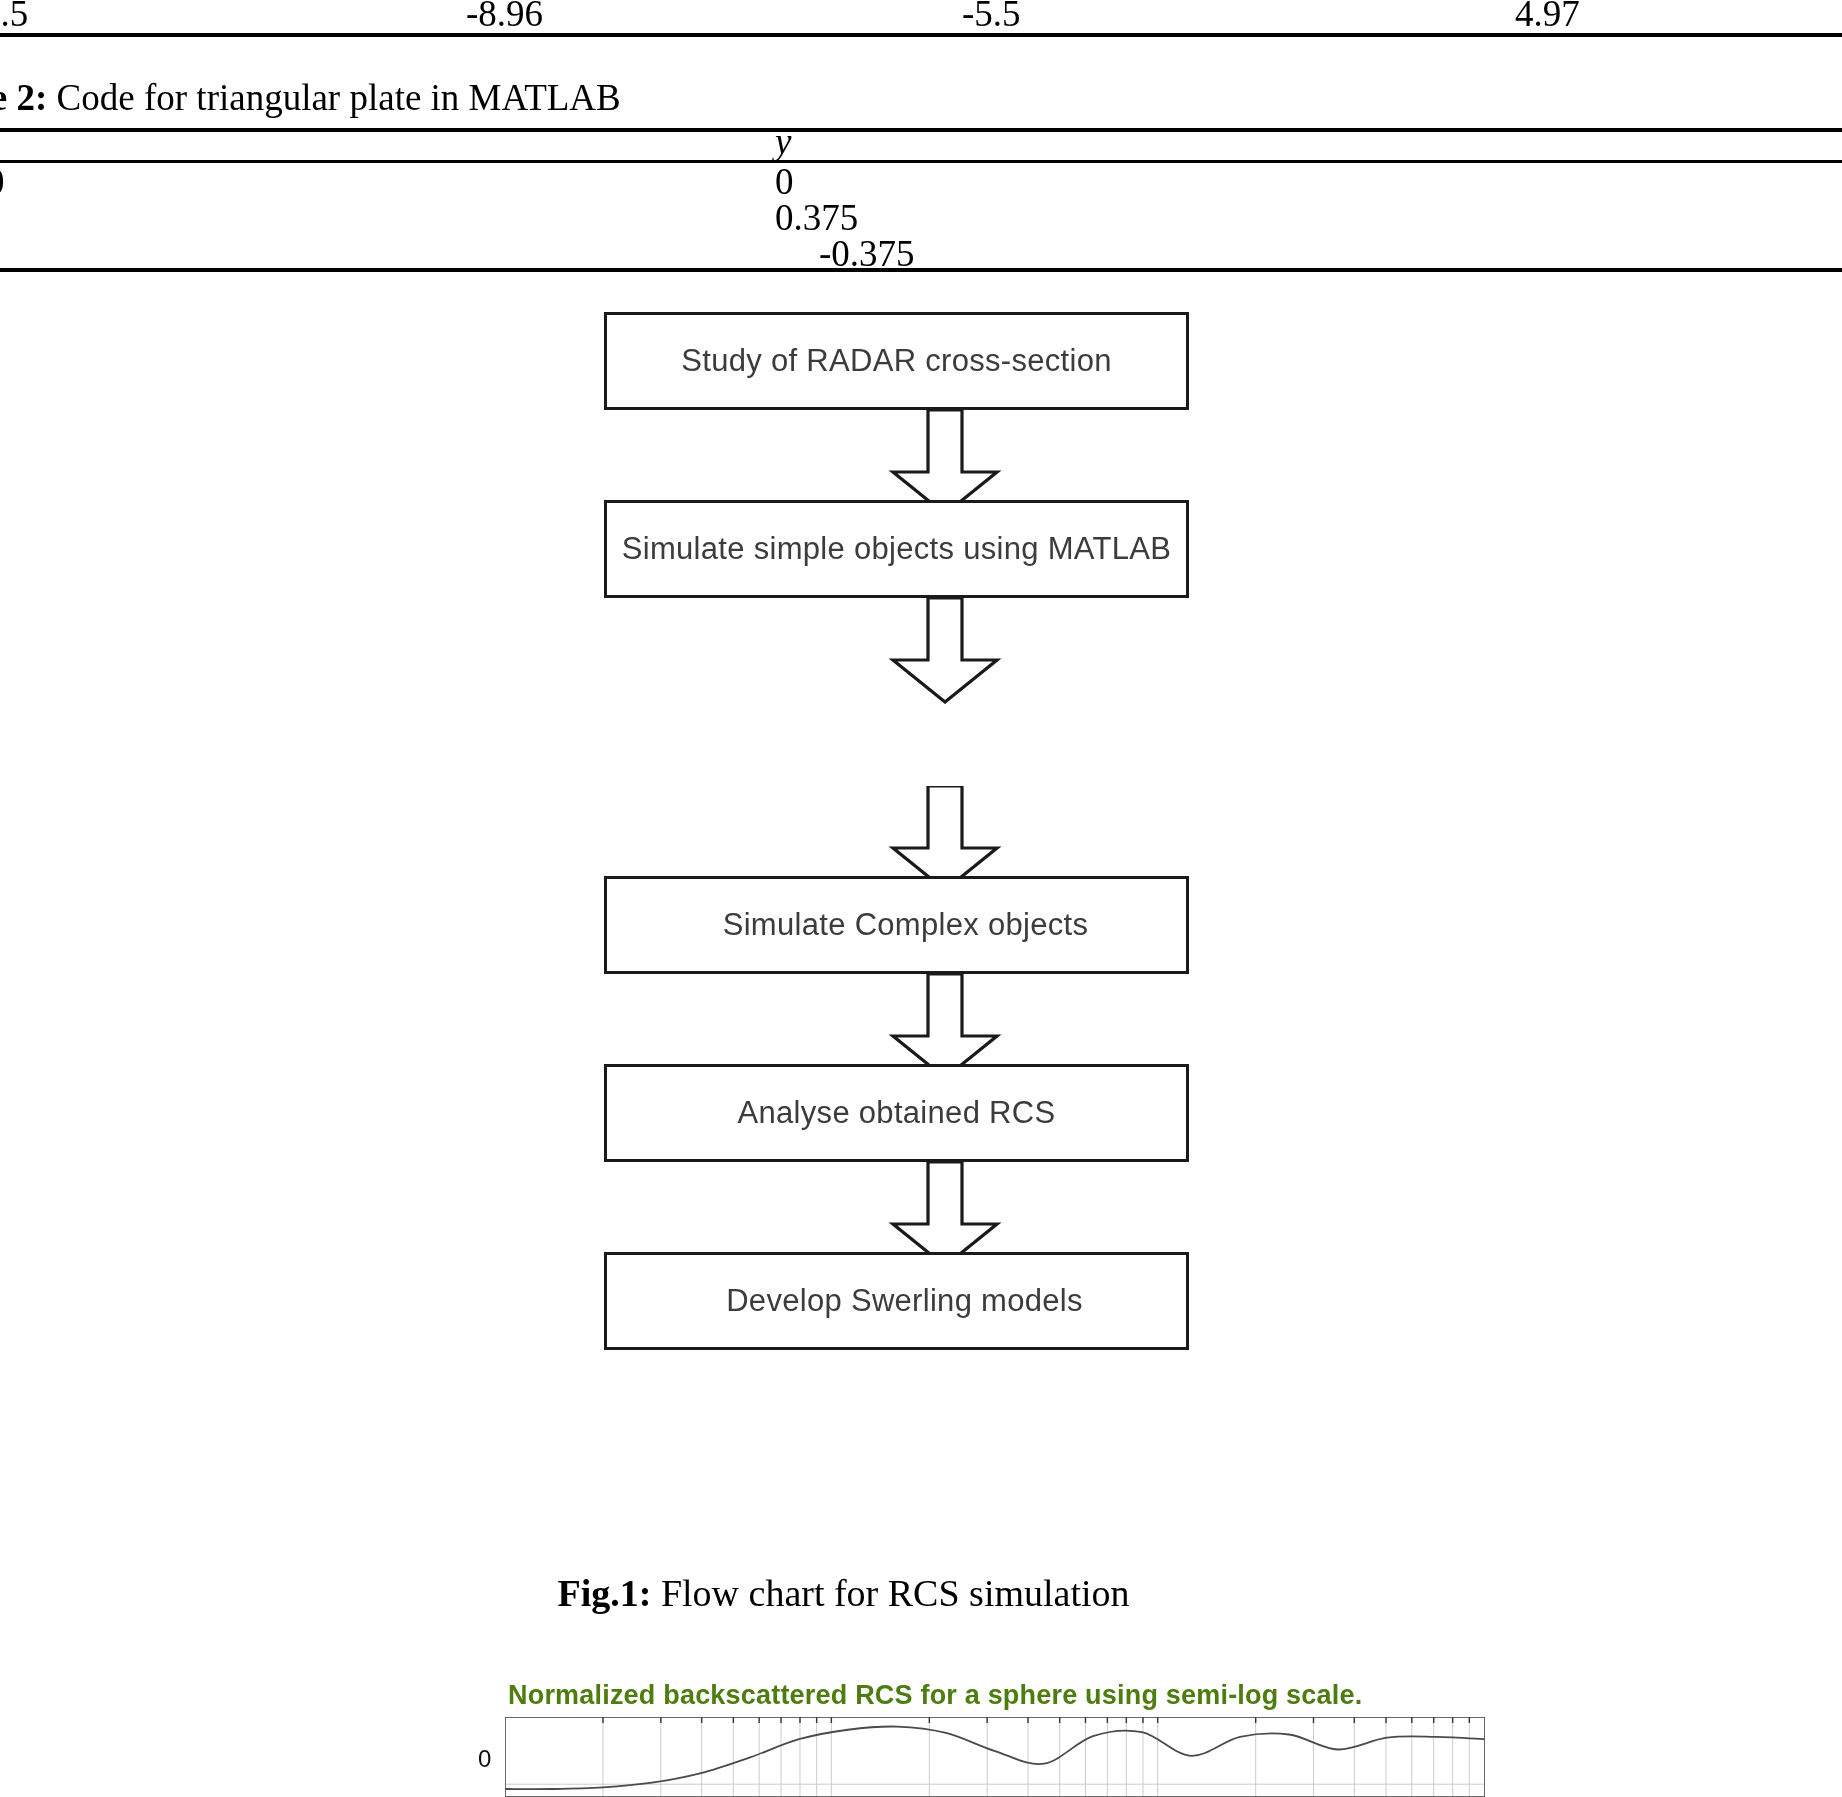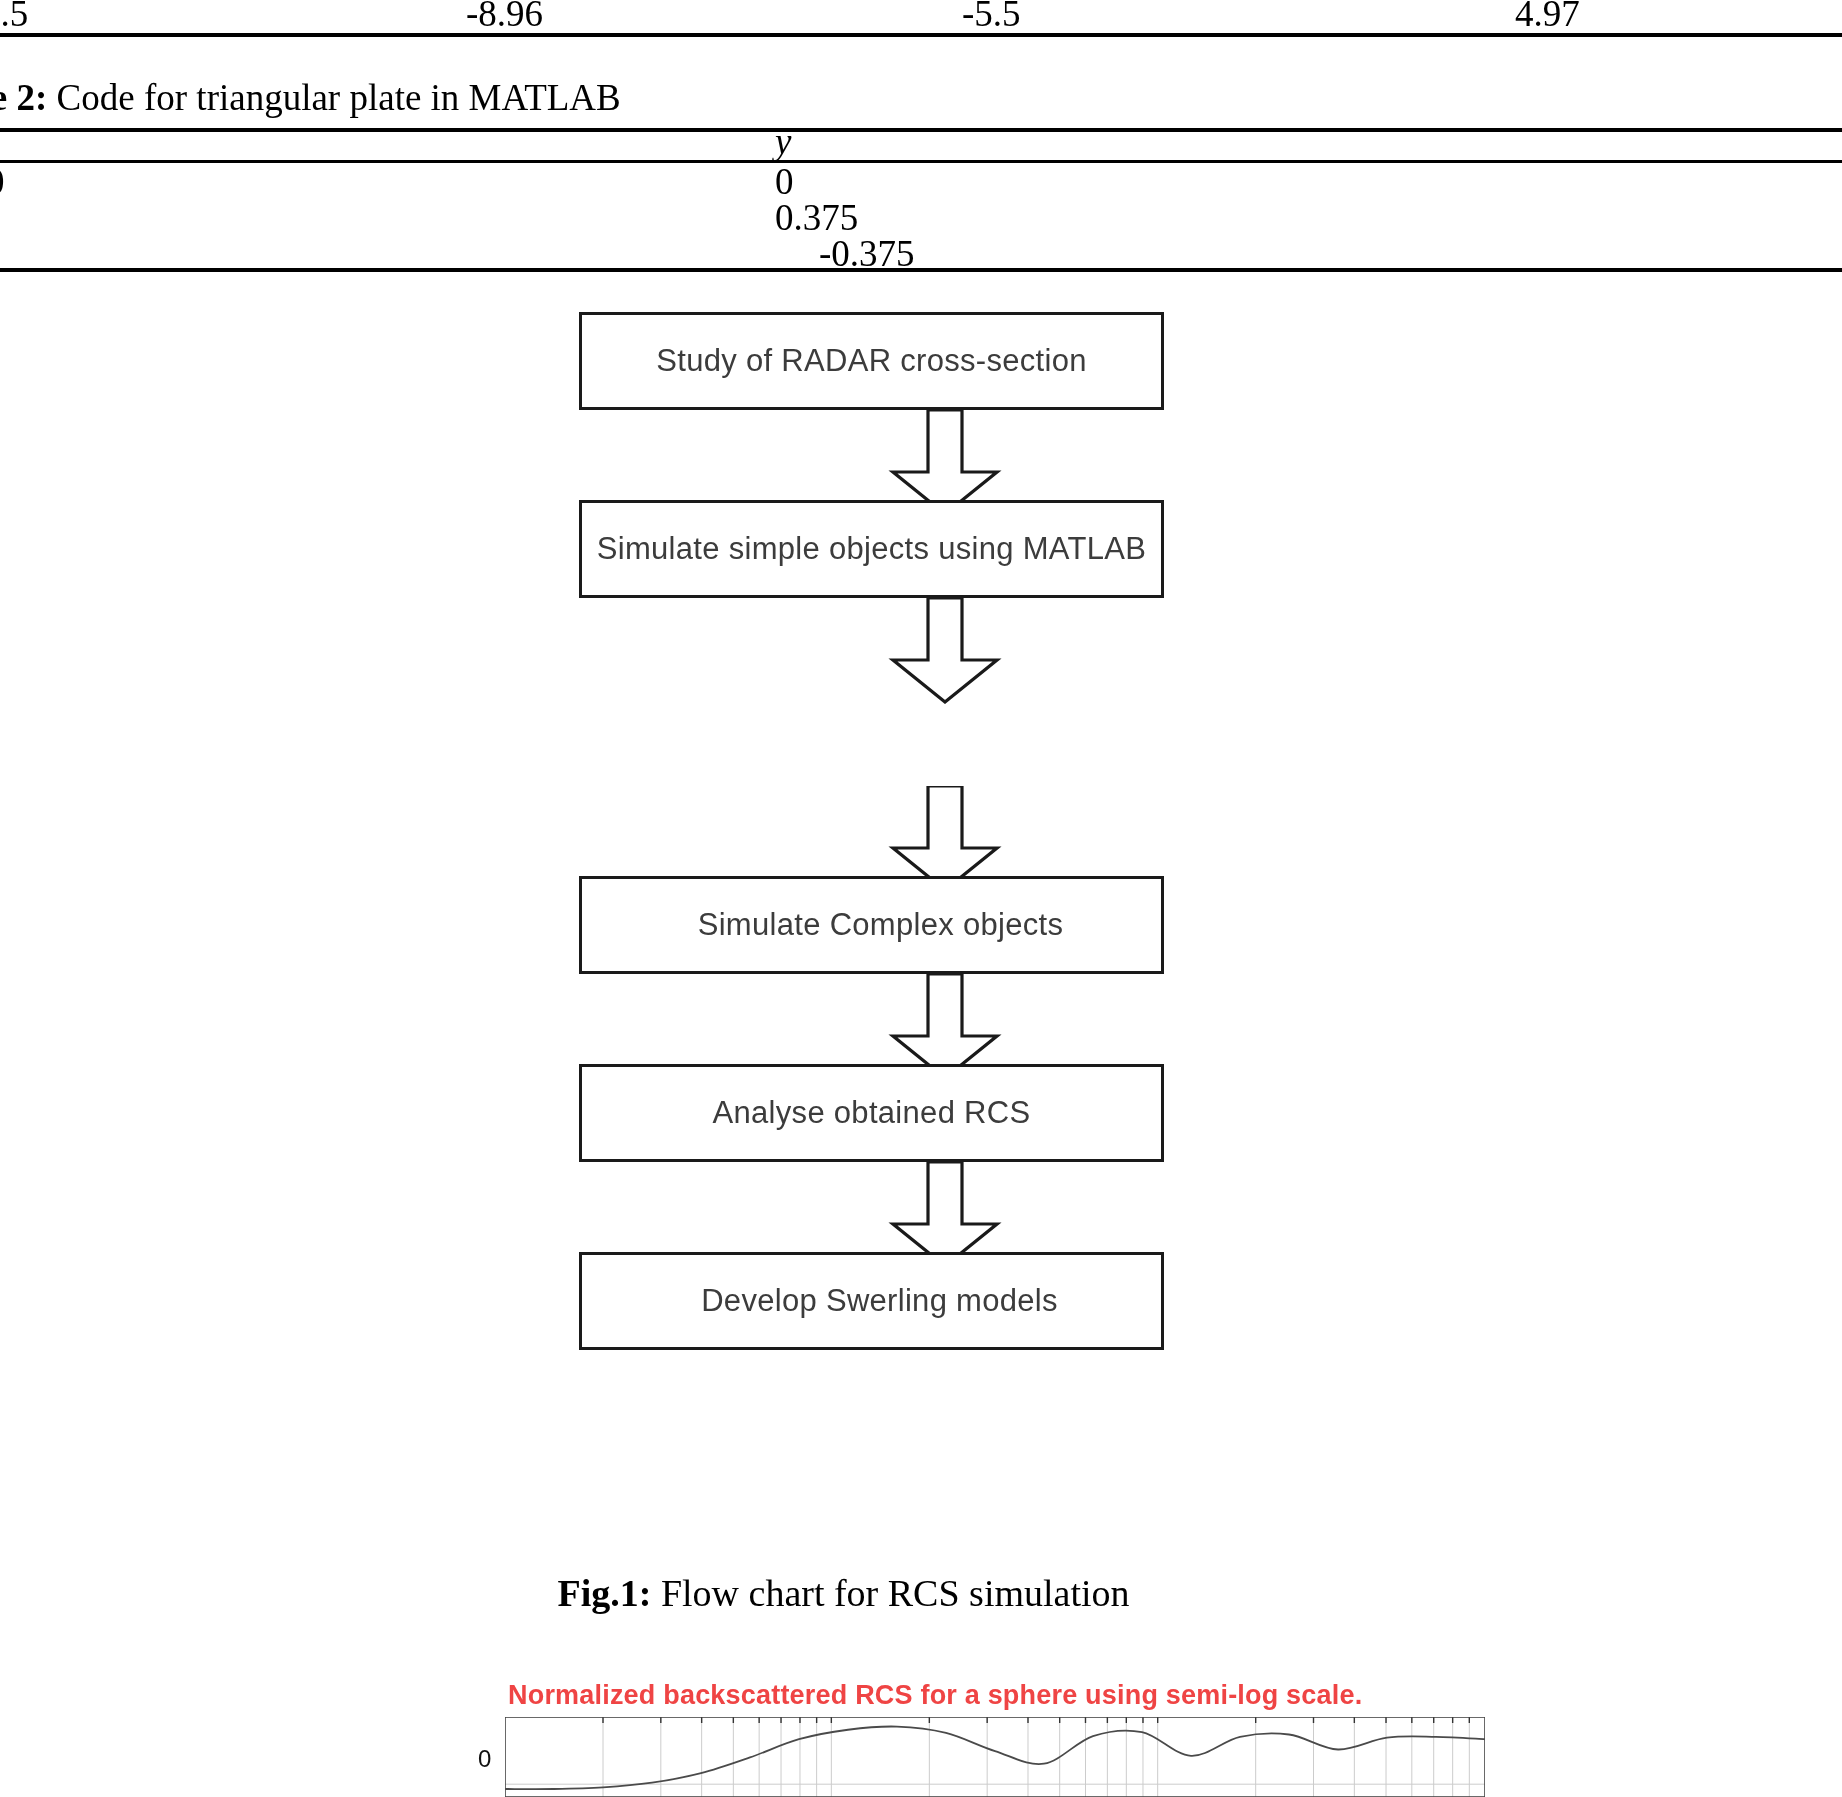--- a/index.html
+++ b/index.html
@@ -86,21 +86,21 @@
   
   .flowchart {
     position: absolute;
     left: 0;
     top: 296px;
     width: 1842px;
     height: 1030px;
   }
   .fc-box {
     position: absolute;
-    left: 579px;
+    left: 604px;
     width: 585px;
     height: 98px;
     border: 3px solid #1a1a1a;
     background: #ffffff;
     box-sizing: border-box;
     display: flex;
     align-items: center;
     justify-content: center;
   }
   .fc-box span {
@@ -139,21 +139,21 @@
     height: 117px;
     overflow: hidden;
   }
   .chart-title {
     position: absolute;
     left: 508px;
     top: 0px;
     font-family: "Liberation Sans", "DejaVu Sans", sans-serif;
     font-size: 27px;
     font-weight: bold;
-    color: #ef4444;
+    color: #4d7c0f;
     white-space: nowrap;
     letter-spacing: 0.2px;
   }
   .chart-ytick {
     position: absolute;
     left: 478px;
     top: 65px;
     font-family: "Liberation Sans", "DejaVu Sans", sans-serif;
     font-size: 24px;
     color: #111111;

